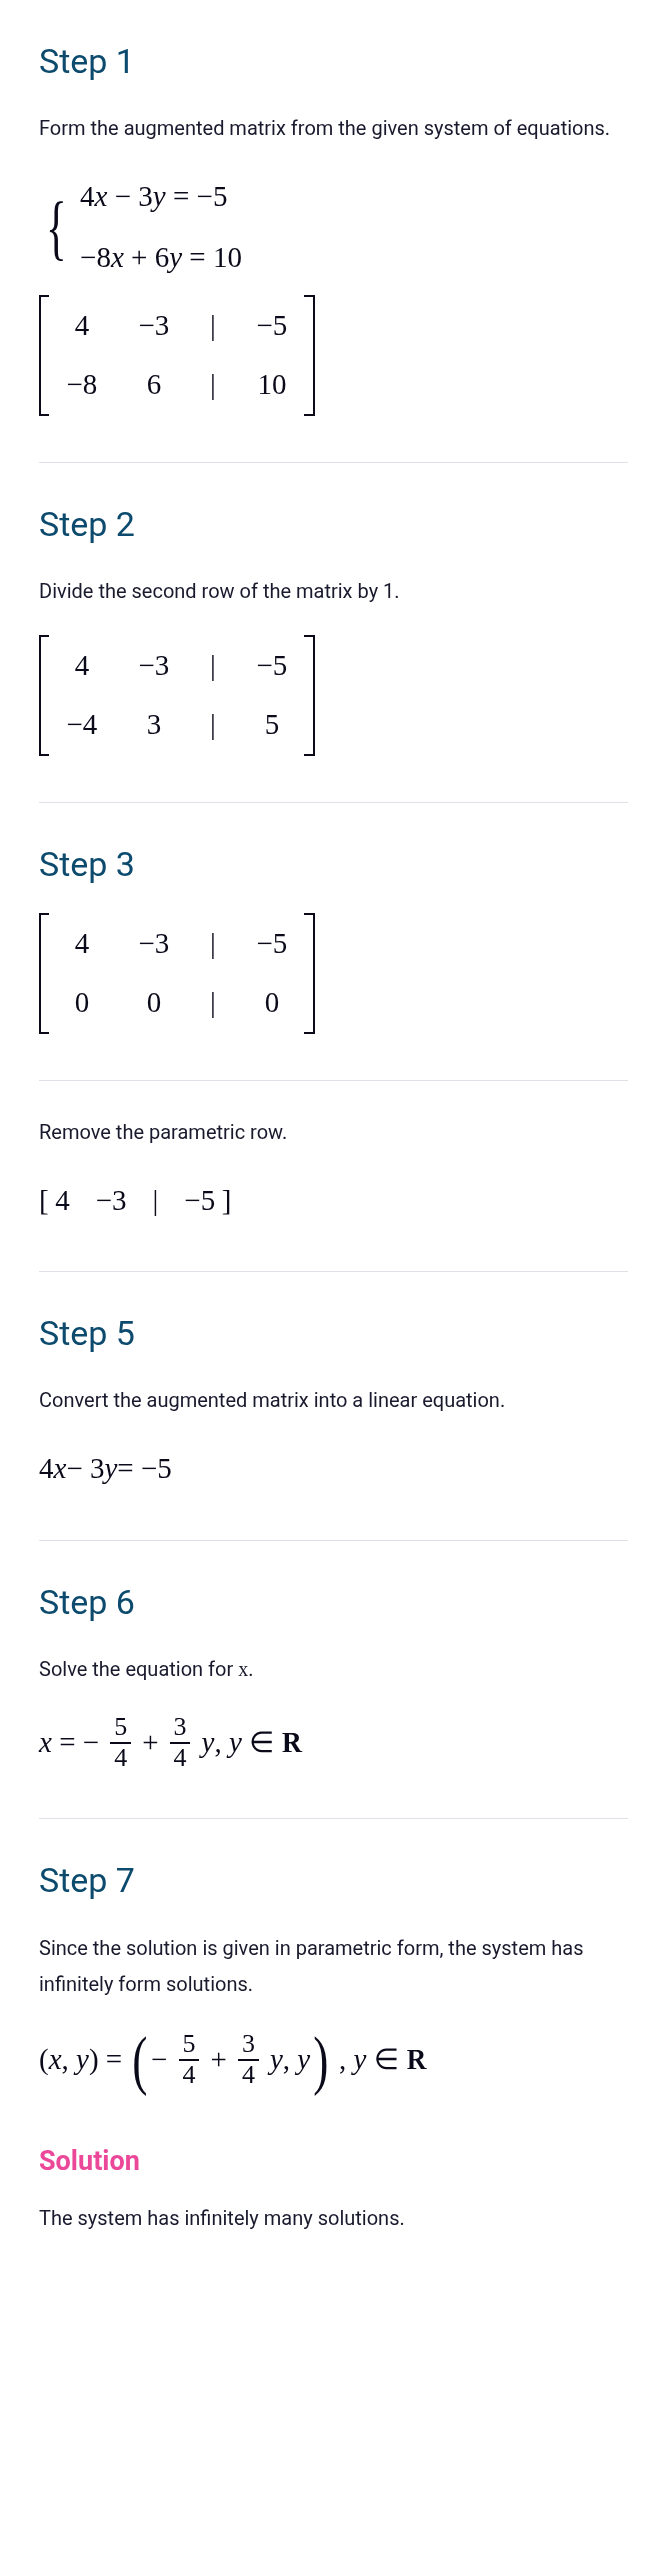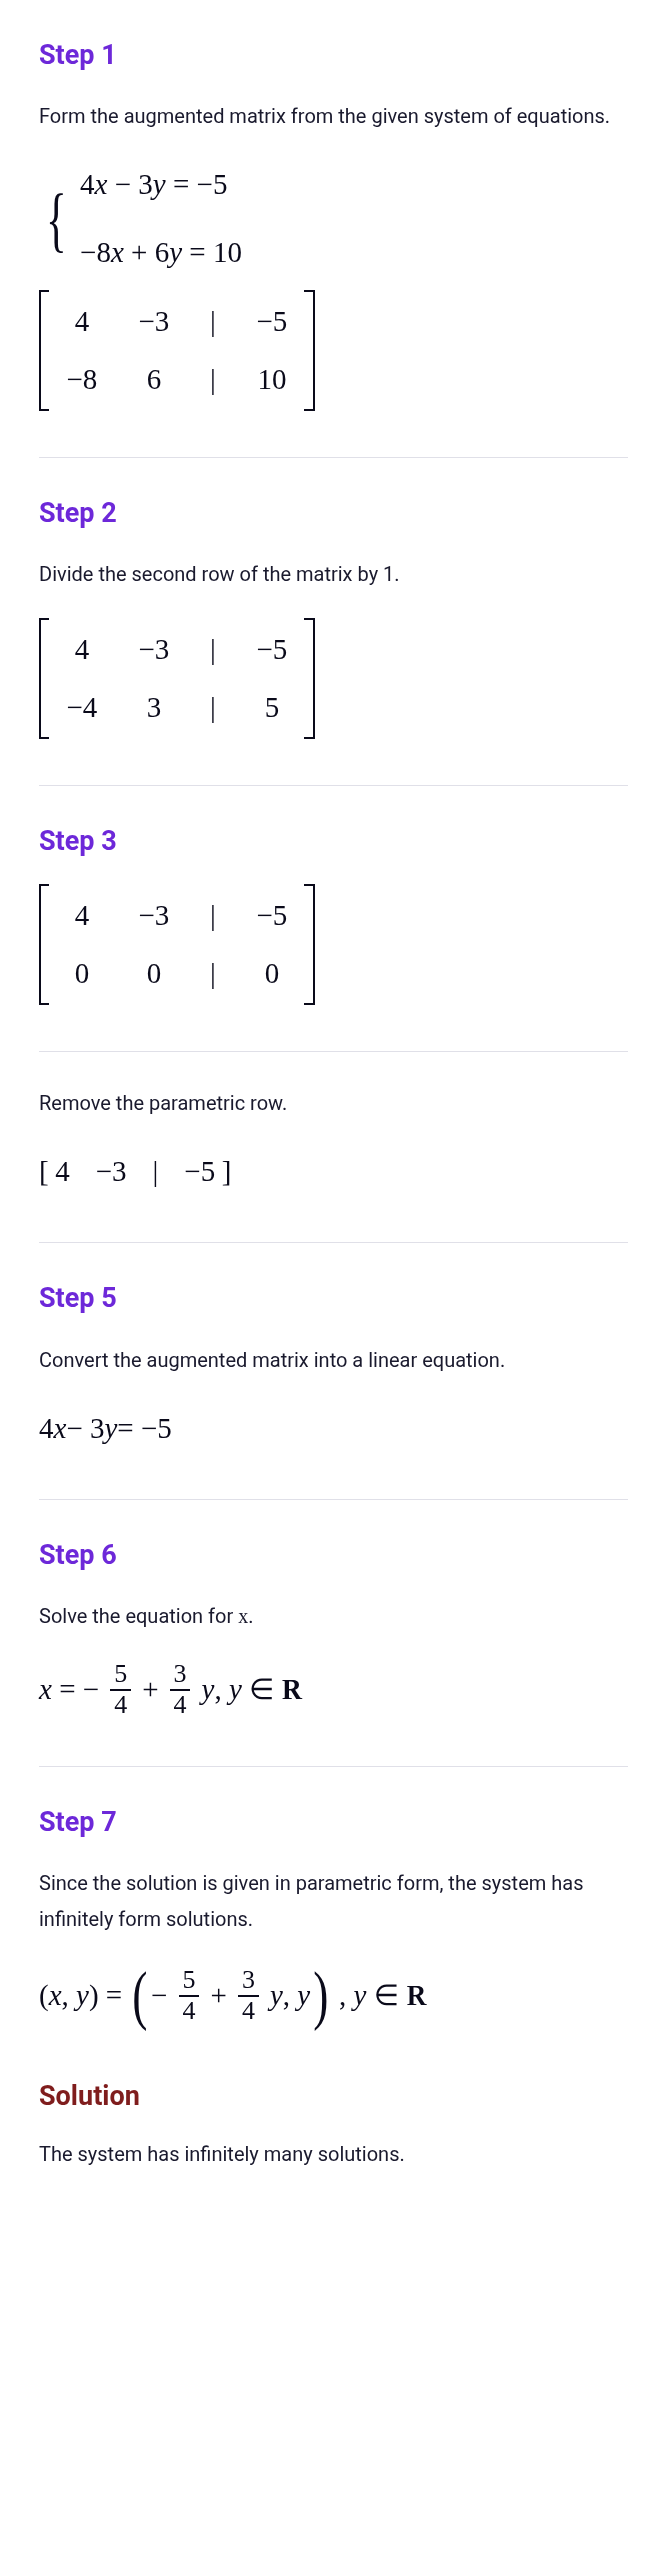--- a/index.html
+++ b/index.html
@@ -9,23 +9,23 @@
     width: 667px;
     padding: 33px 39px;
     color: #1a1a2e;
     font-size: 26px;
     line-height: 1.7;
   }
   .step-block {
     margin-bottom: 46px;
   }
   .step-heading {
-    font-weight: 700;
-    font-size: 27px;
-    color: #6d28d9;
+    font-weight: 400;
+    font-size: 34px;
+    color: #0c4a6e;
     margin-bottom: 19.6px;
   }
   .step-desc {
     font-weight: 400;
     font-size: 20px;
     color: #1a1a2e;
     margin-bottom: 26px;
     line-height: 1.8;
   }
   .math {
@@ -46,21 +46,21 @@
     font-size: 72px;
     font-family: 'Times New Roman', serif;
     line-height: 1;
     margin-right: 6.5px;
     transform: scaleX(0.6);
     display: inline-block;
   }
   .system-rows {
     display: flex;
     flex-direction: column;
-    gap: 18px;
+    gap: 11px;
   }
   .system-row {
     white-space: nowrap;
   }
   .matrix {
     display: inline-flex;
     align-items: center;
   }
   .bracket-l, .bracket-r {
     width: 10.4px;
@@ -134,21 +134,21 @@
     transform: scaleX(0.7);
   }
   .inline-row {
     display: flex;
     align-items: center;
     flex-wrap: wrap;
   }
   .solution-heading {
     font-weight: 700;
     font-size: 27px;
-    color: #7f1d1d;
+    color: #ec4899;
     margin-bottom: 15.6px;
   }
 </style>
 </head>
 <body>
 
 <div class="step-block">
   <div class="step-heading">Step 1</div>
   <div class="step-desc">Form the augmented matrix from the given system of equations.</div>
 

